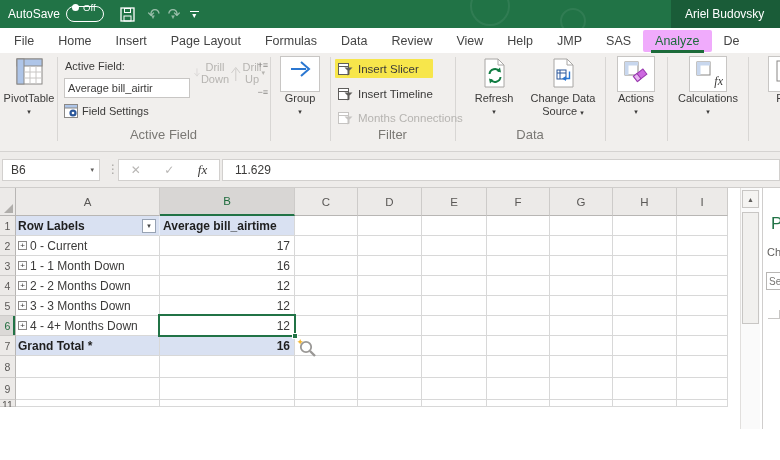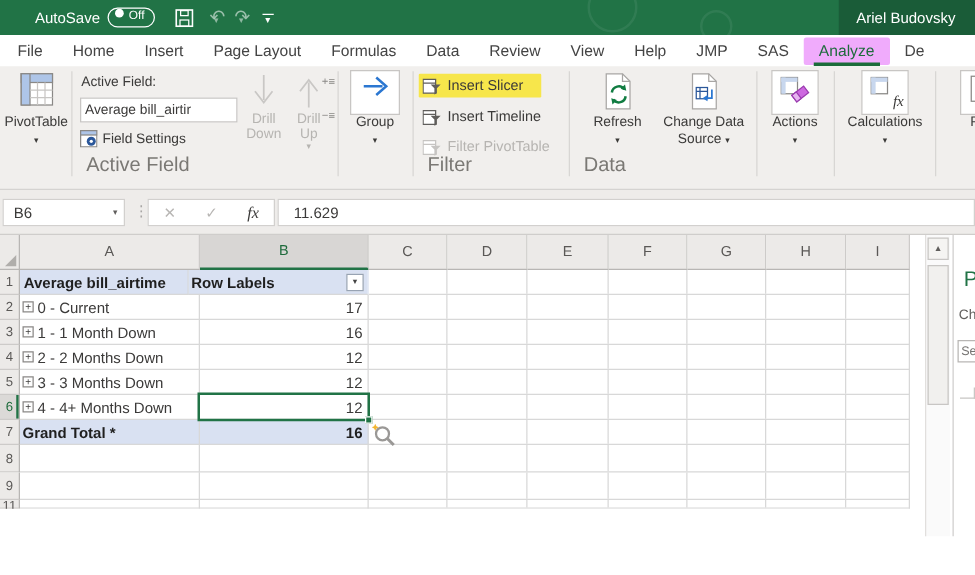--- a/index.html
+++ b/index.html
@@ -3,52 +3,52 @@
 <meta charset="utf-8">
 <style>
   *{box-sizing:border-box;margin:0;padding:0}
   html,body{width:780px;height:460px;overflow:hidden}
   body{font-family:"Liberation Sans","DejaVu Sans",sans-serif;background:#fff;color:#3b3a39}
   .screen{position:relative;width:780px;height:460px;overflow:hidden;background:#fff}
 
   
   .titlebar{position:absolute;left:0;top:0;width:780px;height:28px;background:#217346;display:flex;align-items:center;color:#fff;overflow:hidden}
   .deco{position:absolute;border:2px solid rgba(255,255,255,.07);border-radius:50%}
-  .autosave{display:flex;align-items:center;gap:6px;margin-left:28px;font-size:12px}
-  .as-pill{display:flex;gap:4px;border:1px solid #fff;border-radius:8px;height:15px;padding:0 7px 14px 5px;font-size:9.5px}
+  .autosave{display:flex;align-items:center;gap:6px;margin-left:8px;font-size:12px}
+  .as-pill{display:flex;align-items:center;gap:4px;border:1px solid #fff;border-radius:8px;height:15px;padding:0 7px 14px 5px;font-size:9.5px}
   .as-dot{width:7px;height:7px;border-radius:50%;background:#fff}
   .qat{display:flex;align-items:center;gap:13px;margin-left:16px}
   .qat .glyph{font-size:15px;color:rgba(255,255,255,.55);line-height:1}
   .qat .mini-caret{font-size:7px;color:rgba(255,255,255,.5);margin-left:-9px}
   .qat-custom{display:flex;flex-direction:column;align-items:center;line-height:.5;margin-left:2px}
   .qat-custom .bar{width:9px;height:1px;background:#fff;margin-bottom:2px}
   .qat-custom .c{font-size:8px;color:#fff}
   .doc-title{position:absolute;left:400px;top:0;height:28px;display:flex;align-items:center;transform:translateX(-50%);font-size:12.5px;white-space:nowrap}
   .user-chip{position:absolute;right:0;top:0;width:109px;height:28px;background:#1a5c38;display:flex;align-items:center;padding-left:14px;font-size:12px;white-space:nowrap;overflow:hidden}
 
   
   .tabsrow{position:absolute;left:0;top:28px;width:780px;height:25px;background:#fff;display:flex;align-items:center;padding-left:2px;overflow:hidden;white-space:nowrap}
   .tab{font-size:12.5px;color:#444;padding:4px 12px;cursor:default}
   .tab.active{position:relative;color:#1e6b3c;background:#f0abfc;border-radius:2px}
   .tab.active::after{content:"";position:absolute;left:8px;right:8px;bottom:-1px;height:3px;background:#1c6b3a}
 
   
   .ribbon{position:absolute;left:0;top:53px;width:780px;height:99px;background:#f1efed;border-bottom:1px solid #d5d3d1;overflow:hidden}
   .rsep{position:absolute;top:4px;height:84px;width:1px;background:#d8d6d4}
   .rgroup{position:absolute;top:0;height:98px}
-  .glabel{position:absolute;bottom:9px;left:12px;width:100%;text-align:left;font-size:16px;color:#7a7874;white-space:nowrap}
+  .glabel{position:absolute;bottom:9px;left:0;width:100%;text-align:center;font-size:13px;color:#7a7874;white-space:nowrap}
   .bigbtn{position:absolute;top:3px;display:flex;flex-direction:column;align-items:center;cursor:pointer}
   .bigbtn .icon{height:36px;display:flex;align-items:flex-start;justify-content:center;padding-top:2px}
   .bigbtn .blabel{font-size:11px;color:#3b3a39;line-height:13px;text-align:center;white-space:nowrap}
   .bigbtn .caret{font-size:7px;color:#3b3a39;margin-top:3px}
   .framed{background:#fff;border:1px solid #c8c6c4;padding:4px 5px;display:flex;align-items:center;justify-content:center}
   .afield-label{position:absolute;left:8px;top:7px;font-size:11px;color:#3b3a39}
   .afield-input{position:absolute;left:7px;top:25px;width:126px;height:20px;border:1px solid #c8c6c4;background:#fff;font-size:11px;padding:0 3px;color:#3b3a39;font-family:"Liberation Sans",sans-serif;overflow:hidden}
   .fieldsettings{position:absolute;left:7px;top:51px;display:flex;align-items:center;gap:4px;font-size:11px;color:#3b3a39;cursor:pointer}
-  .drill{position:absolute;top:4px;width:36px;display:flex;flex-direction:column;align-items:center;color:#b6b4b1}
+  .drill{position:absolute;top:4px;width:36px;display:flex;flex-direction:row;align-items:center;color:#b6b4b1}
   .drill .dlabel{font-size:11px;line-height:12px;text-align:center;color:#b6b4b1}
   .minis{position:absolute;right:2px;top:8px;display:flex;flex-direction:column;gap:18px}
   .mini{display:flex;align-items:center;font-size:9px;color:#8a8886;line-height:1;cursor:pointer}
   .filterrow{position:absolute;left:8px;display:flex;align-items:center;gap:5px;font-size:11.5px;color:#3b3a39;cursor:pointer;white-space:nowrap}
   .filterrow.disabled{color:#b6b4b1}
   .hl{background:#f7e64b;padding:2px 14px 2px 3px;border-radius:1px;display:flex;align-items:center;gap:5px}
 
   
   .fbar{position:absolute;left:0;top:152px;width:780px;height:36px;background:#eeecea;border-bottom:1px solid #cfcdcb}
   .namebox{position:absolute;left:2px;top:7px;width:98px;height:22px;background:#fff;border:1px solid #d2d0ce;display:flex;align-items:center;font-size:12px;padding-left:8px}
@@ -240,21 +240,21 @@
             <path d="M6.5 6.5h8l-3 3v4l-2 1v-5z" fill="#5f5d5b"></path>
           </svg>
         <span>Insert Timeline</span>
       </div>
       <div class="filterrow disabled" style="top:57px">
         <svg width="15" height="15" viewBox="0 0 15 15">
             <rect x="0.5" y="2.5" width="10" height="11" fill="#fff" stroke="#c6c4c2"></rect>
             <path d="M0.5 5.5h10" stroke="#c6c4c2"></path>
             <path d="M6.5 6.5h8l-3 3v4l-2 1v-5z" fill="#c6c4c2"></path>
           </svg>
-        <span>Filter PivotTable</span>
+        <span>Months Connections</span>
       </div>
       <div class="glabel">Filter</div>
     </div>
 
     <div class="rgroup" style="left:455px;width:150px">
       <div class="bigbtn" style="left:12px;width:54px">
         <span class="icon">
           <svg width="27" height="30" viewBox="0 0 27 30">
               <path d="M4 1h13l6 6v22H4z" fill="#fff" stroke="#a8a6a4"></path>
               <path d="M17 1v6h6" fill="none" stroke="#a8a6a4"></path>
@@ -362,27 +362,27 @@
       <div class="colhdr" style="width:63px">F</div>
       <div class="colhdr" style="width:63px">G</div>
       <div class="colhdr" style="width:64px">H</div>
       <div class="colhdr" style="width:51px">I</div>
     </div>
 
     <div class="grid">
 
       <div class="grow" style="height:20px">
         <div class="rowhdr">1</div>
-        <div class="cell cB pivothdr" style="justify-content:flex-start;padding-left:3px">Average bill_airtime</div>
         <div class="cell cA pivothdr">
           <span>Row Labels</span>
           <span class="filterbtn">
               <span>▼</span>
             </span>
         </div>
+        <div class="cell cB pivothdr" style="justify-content:flex-start;padding-left:3px">Average bill_airtime</div>
         <div class="rest"></div>
       </div>
 
       <div class="grow" style="height:20px">
         <div class="rowhdr">2</div>
         <div class="cell cA">
             <span class="expandbox">
               <span>+</span>
             </span>
             <span>0 - Current</span>

